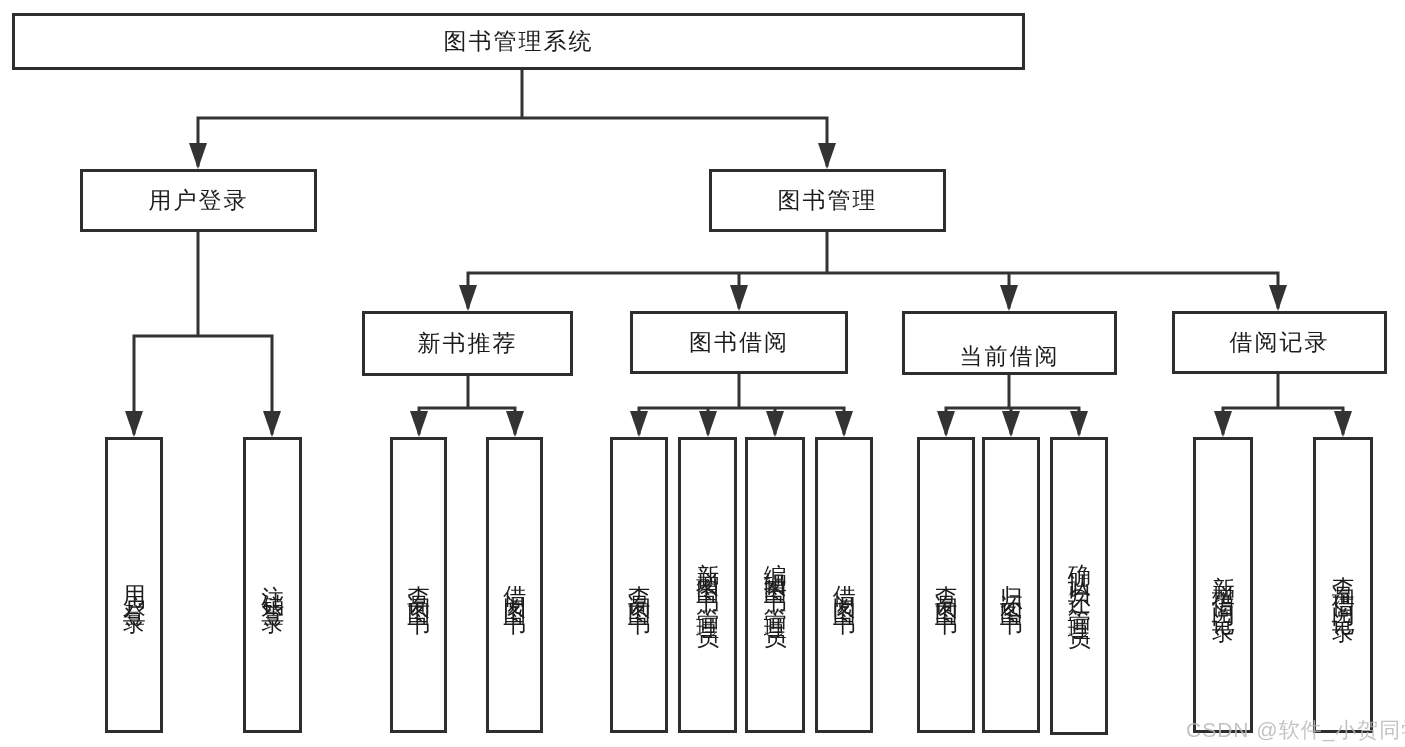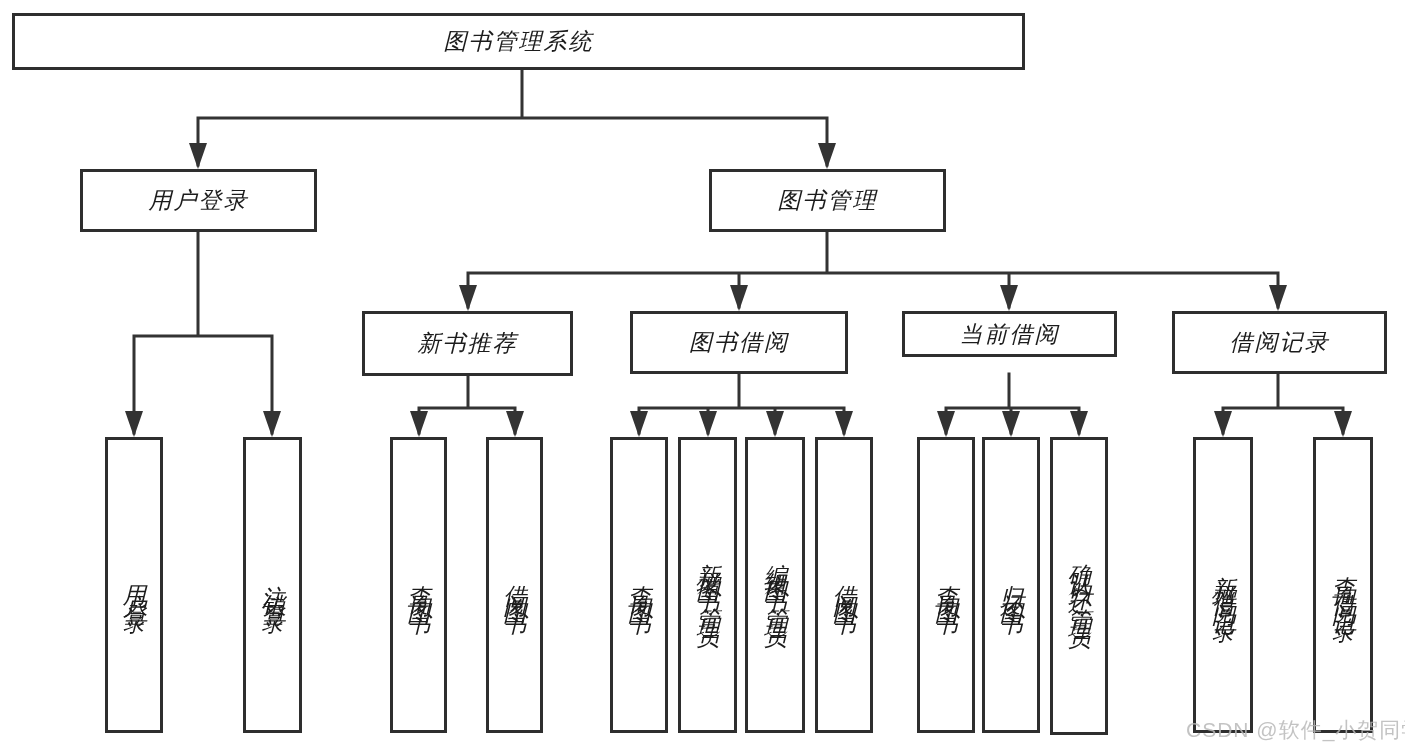--- a/index.html
+++ b/index.html
@@ -29,21 +29,20 @@
     display: flex;
     align-items: center;
     justify-content: center;
     color: #1c1c1c;
     font-size: 23px;
     z-index: 2;
   }
   .node .label {
     letter-spacing: 2px;
     white-space: nowrap;
-    font-style: italic;
   }
   .leaf .label {
     writing-mode: vertical-rl;
     text-orientation: mixed;
     letter-spacing: 9px;
     line-height: 1.1;
     white-space: nowrap;
   }
   .watermark {
     position: absolute;
@@ -131,21 +130,21 @@
   <div class="node" style="left:709px; top:169px; width:237px; height:63px;align-items:center;">
     <span class="label">图书管理</span>
   </div>
 
   <div class="node" style="left:362px; top:311px; width:211px; height:65px;">
     <span class="label">新书推荐</span>
   </div>
   <div class="node" style="left:630px; top:311px; width:218px; height:63px;">
     <span class="label">图书借阅</span>
   </div>
-  <div class="node" style="left:902px; top:311px; width:215px; height:46px;">
+  <div class="node" style="left:902px; top:311px; width:215px; height:64px;align-items:flex-end;">
     <span class="label">当前借阅</span>
   </div>
   <div class="node" style="left:1172px; top:311px; width:215px; height:63px;">
     <span class="label">借阅记录</span>
   </div>
 
   <div class="node leaf" style="left:105px; top:437px; width:58px; height:296px;">
     <span class="label">用户登录</span>
   </div>
   <div class="node leaf" style="left:243px; top:437px; width:59px; height:296px;">

